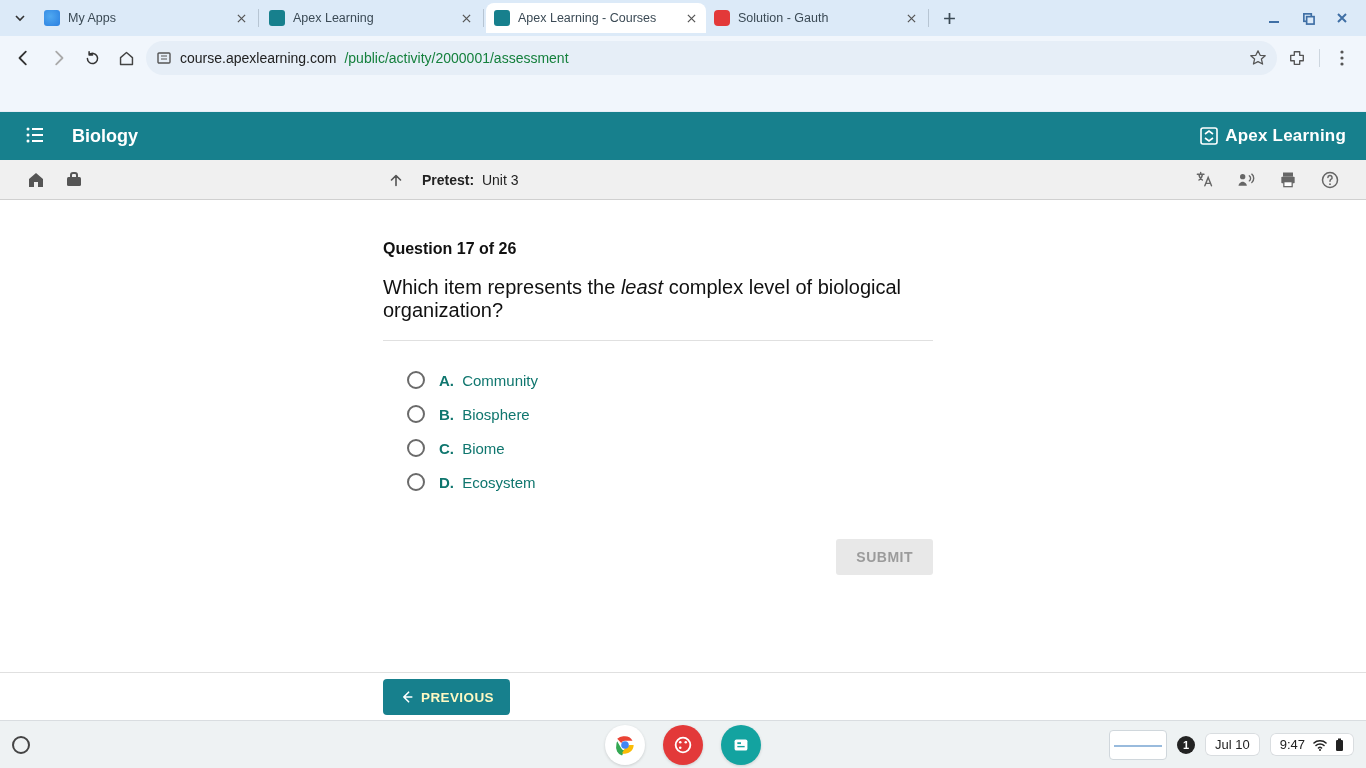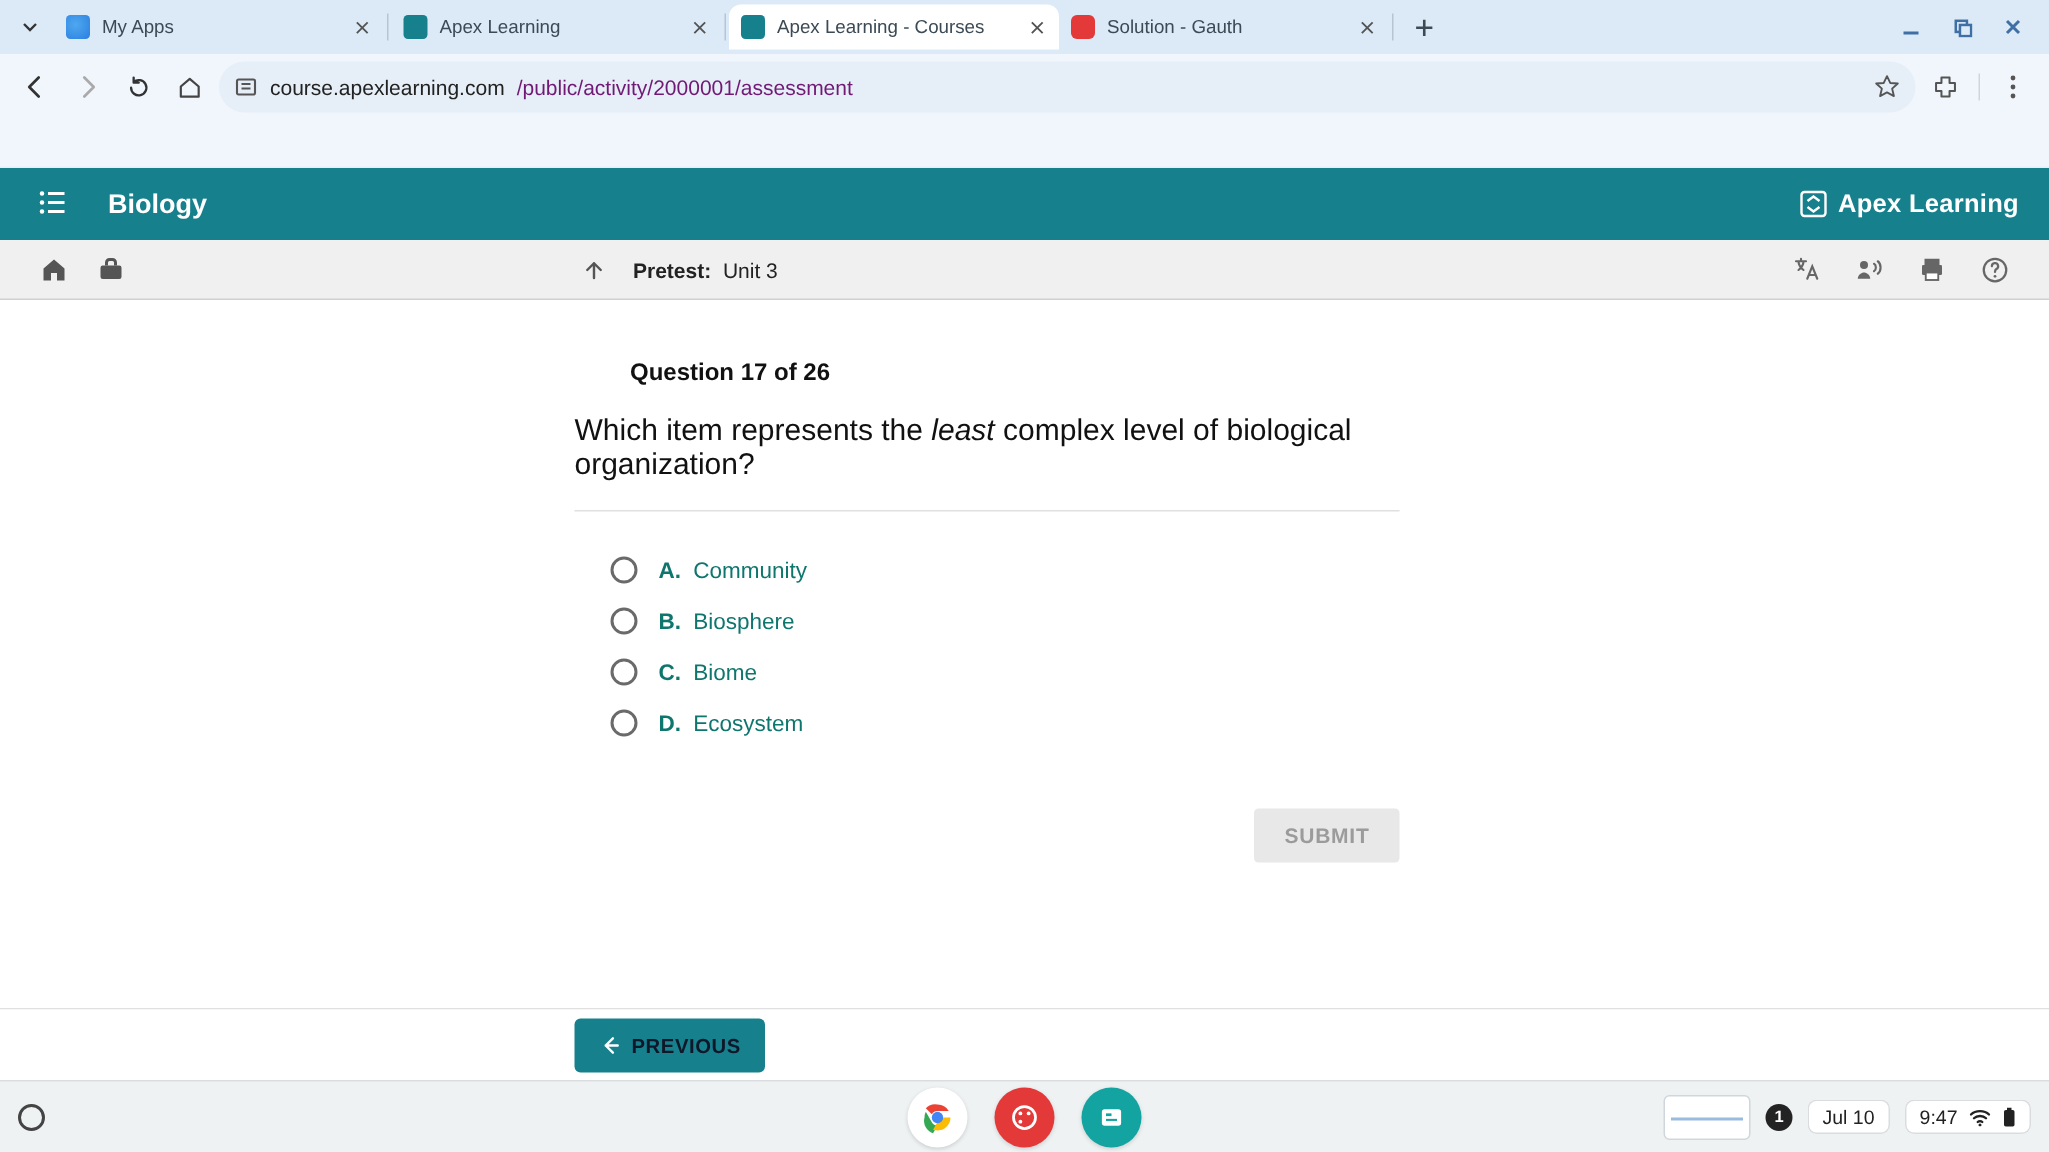--- a/index.html
+++ b/index.html
@@ -17,21 +17,21 @@
   .newtab { width:28px; height:28px; display:flex; align-items:center; justify-content:center; color:#3b4a55; margin-left:4px; }
 
   .window-controls { margin-left:auto; display:flex; gap:18px; align-items:center; color:#3f6fa5; padding-right:8px;}
   .window-controls span { display:inline-flex; width:16px; height:16px; align-items:center; justify-content:center; }
 
   
   .toolbar { height: 44px; background: #f1f6fc; display:flex; align-items:center; padding: 0 10px; gap: 6px; }
   .toolbar .navbtn { width:28px; height:28px; display:flex; align-items:center; justify-content:center; color:#444; border-radius:50%; }
   .toolbar .navbtn.disabled { color:#9aa4ad; }
   .omnibox { flex:1; height:34px; background:#e6eef7; border-radius:17px; display:flex; align-items:center; padding:0 10px; gap:8px; color:#222; font-size:14px;}
-  .omnibox .url-muted { color:#701a75; }
+  .omnibox .url-muted { color:#15803d; }
   .omnibox .end-icons { margin-left:auto; display:flex; gap:10px; color:#555; align-items:center; }
   .toolbar .menu-dots { width:28px; height:28px; display:flex; align-items:center; justify-content:center; color:#555; }
 
   .subgap { height: 32px; background:#f1f6fc; border-bottom:1px solid #e6eef7; }
 
   
   .appbar { height: 48px; background: #17808d; display:flex; align-items:center; color:#fff; padding: 0 20px 0 24px; }
   .appbar .menu-icon { width:24px; height:24px; margin-right: 24px; }
   .appbar .course-title { font-size: 18px; font-weight: 600; }
   .appbar .brand { margin-left:auto; display:flex; align-items:center; gap:6px; font-size:17px; font-weight:600; letter-spacing:0.2px; }
@@ -39,35 +39,35 @@
   
   .breadcrumb { height:40px; background:#f0f0f0; border-bottom:1px solid #d0d0d0; display:flex; align-items:center; padding: 0 24px; color:#555; gap:14px; }
   .breadcrumb .iconbtn { width:24px; height:24px; display:flex; align-items:center; justify-content:center; color:#555; }
   .breadcrumb .spacer { flex:0 0 270px; }
   .breadcrumb .crumb { font-size:14px; color:#222; }
   .breadcrumb .right-icons { margin-left:auto; display:flex; gap:18px; color:#666; }
 
   
   .content { padding: 40px 0 0 383px; position: relative; height: calc(768px - 36px - 44px - 32px - 48px - 40px - 48px - 48px); }
   .question-block { width: 550px; }
-  .qheader { font-weight:700; font-size:16px; color:#111; margin-bottom: 18px; margin-left: 37px; }
+  .qheader { font-weight:700; font-size:16px; color:#111; margin-bottom: 18px; }
   .qtext { font-size:20px; color:#111; margin-bottom: 18px; }
   .qtext .italic { font-style: italic; }
   .qdivider { border:none; border-top:1px solid #e0e0e0; margin: 0 0 22px 0; }
   .option { display:flex; align-items:center; gap: 14px; padding: 8px 0 8px 24px; font-size:15px; color:#0f766e; }
   .radio-outline { width:18px; height:18px; border:2px solid #6a6a6a; border-radius:50%; flex-shrink:0; }
   .option .letter { font-weight:700; margin-right:4px; }
 
   .submit-row { width:550px; display:flex; justify-content:flex-end; margin-top: 40px; }
   .submit-btn { background:#e8e8e8; color:#9b9b9b; border:none; padding: 10px 20px; font-size:14px; font-weight:600; letter-spacing:0.5px; border-radius:3px; }
 
   
   .footer-sep { border-top:1px solid #e0e0e0; }
   .footer { height:48px; display:flex; align-items:center; padding-left:383px; background:#fff; }
-  .prev-btn { background:#17808d; color:#0f172a; border:none; border-radius:4px; padding: 10px 16px; font-size:13.5px; font-weight:600; letter-spacing:0.4px; display:flex; align-items:center; gap:6px; }
+  .prev-btn { background:#17808d; color:#fef9c3; border:none; border-radius:4px; padding: 10px 16px; font-size:13.5px; font-weight:600; letter-spacing:0.4px; display:flex; align-items:center; gap:6px; }
 
   
   .taskbar { position:absolute; bottom:0; left:0; right:0; height:48px; background:#eef2f3; border-top:1px solid #d9dde0; display:flex; align-items:center; padding:0 12px; }
   .taskbar .launcher { width:18px; height:18px; border:2px solid #444; border-radius:50%; }
   .taskbar .center-apps { position:absolute; left:50%; transform:translateX(-50%); display:flex; gap:18px; align-items:center; }
   .app-circle { width:40px; height:40px; border-radius:50%; display:flex; align-items:center; justify-content:center; box-shadow:0 1px 3px rgba(0,0,0,0.15); }
   .taskbar .tray { margin-left:auto; display:flex; align-items:center; gap:10px; font-size:13px; color:#222; }
   .pill { background:#fff; border-radius:6px; padding:4px 10px; box-shadow:0 0 0 1px #d9dde0 inset; }
   .tray .thumb { width:58px; height:30px; background:#fff; border:1px solid #d0d7dc; border-radius:4px; position:relative; overflow:hidden; }
   .tray .thumb::before { content:""; position:absolute; left:4px; right:4px; top:14px; height:2px; background:#9bd; }

